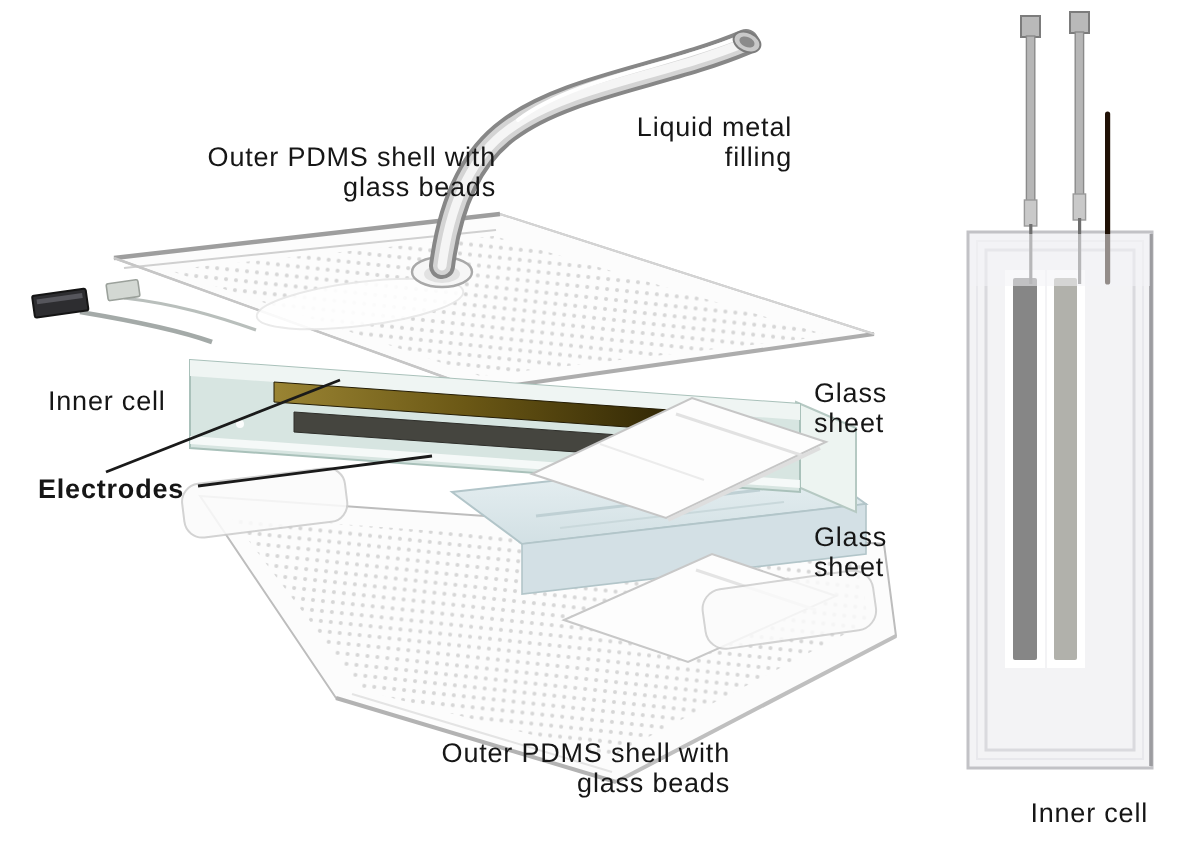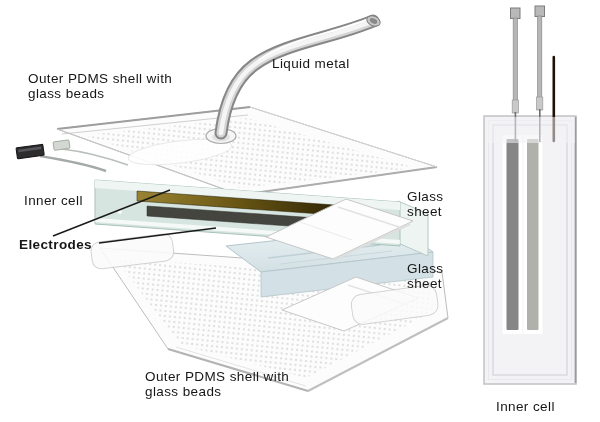--- a/index.html
+++ b/index.html
@@ -17,21 +17,21 @@
   .art { position: absolute; left: 0; top: 0; }
   .lbl {
     position: absolute;
     font-size: 13.5px;
     line-height: 15px;
     letter-spacing: 0.4px;
     color: #161616;
     white-space: nowrap;
   }
   .lbl .ln { display: block; }
-  .center { text-align: left; }
+  .center { text-align: right; }
   .left   { text-align: left; }
   .lbl-outer-top    { left: 28px;  top: 71px;  width: 220px; }
   .lbl-liquid-metal { left: 272px; top: 56px;  width: 124px; }
   .lbl-inner-left   { left: 24px;  top: 193px; }
   .lbl-electrodes   { left: 19px;  top: 237px; font-weight: bold; }
   .lbl-glass-upper  { left: 407px; top: 189px; width: 50px; }
   .lbl-glass-lower  { left: 407px; top: 261px; width: 50px; }
   .lbl-outer-bottom { left: 145px; top: 369px; width: 220px; }
   .lbl-inner-right  { left: 496px; top: 399px; width: 78px; }
 </style>
@@ -160,20 +160,21 @@
     </g>
   </svg>
 
   <div class="lbl lbl-outer-top center">
     <span class="ln">Outer PDMS shell with</span>
     <span class="ln">glass beads</span>
   </div>
 
   <div class="lbl lbl-liquid-metal center">
     <span class="ln">Liquid metal</span>
+    <span class="ln">filling</span>
   </div>
 
   <div class="lbl lbl-inner-left left">Inner cell</div>
 
   <div class="lbl lbl-electrodes left">Electrodes</div>
 
   <div class="lbl lbl-glass-upper left">
     <span class="ln">Glass</span>
     <span class="ln">sheet</span>
   </div>

